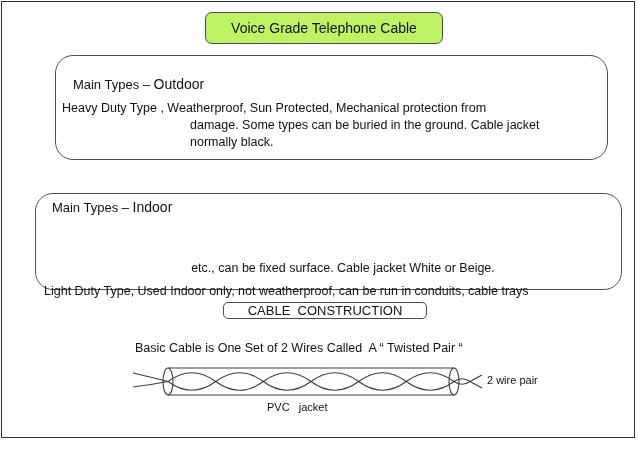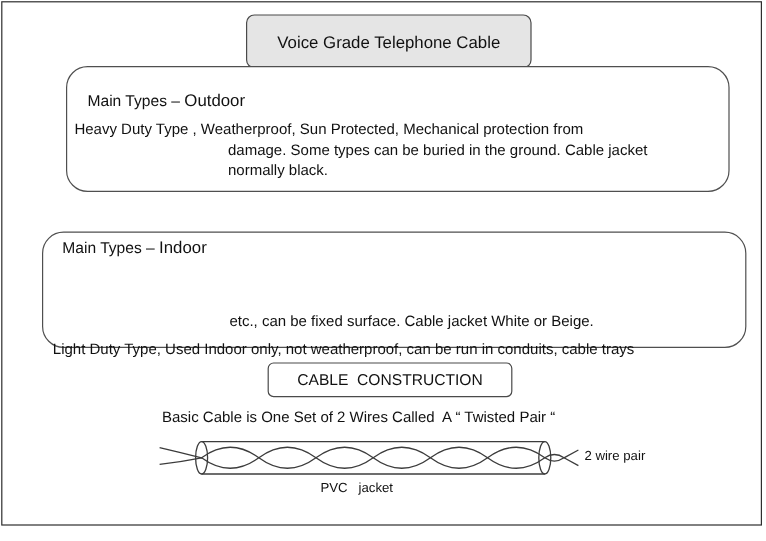--- a/index.html
+++ b/index.html
@@ -19,47 +19,47 @@
   .slide-border {
     left: 1px; top: 1px;
     width: 634px; height: 437px;
     border: 1px solid #2e2e2e;
     box-sizing: border-box;
     background: #ffffff;
   }
 
   .title-box {
     left: 205px; top: 12px;
-    width: 238px; height: 45px;
+    width: 238px; height: 32px;
     border: 1px solid #4a4a4a;
     border-radius: 7px;
     box-sizing: border-box;
     display: flex; align-items: center; justify-content: center;
     font-size: 14px;
-    background: #e5e5e5;
+    background: #bef264;
   }
 
   .round-box {
     border: 1px solid #4f4f4f;
     border-radius: 18px;
     box-sizing: border-box;
     background: #ffffff;
   }
   .box-outdoor { left: 55px; top: 55px; width: 553px; height: 105px; }
   .box-indoor  { left: 35px; top: 193px; width: 587px; height: 97px; }
 
   .heading { white-space: pre; }
   .heading .prefix { font-size: 13px; white-space: pre; margin-top: 14px; }
   .heading .emph   { font-size: 14px; white-space: pre; }
 
   .body-line { font-size: 12.5px; }
 
   .construction-box {
     left: 223px; top: 302px;
-    width: 204px; height: 29px;
+    width: 204px; height: 17px;
     border: 1px solid #4a4a4a;
     border-radius: 5px;
     box-sizing: border-box;
     display: flex; align-items: center; justify-content: center;
     font-size: 13px;
     white-space: pre;
     background: #ffffff;
   }
 
   .caption { font-size: 12.5px; }

